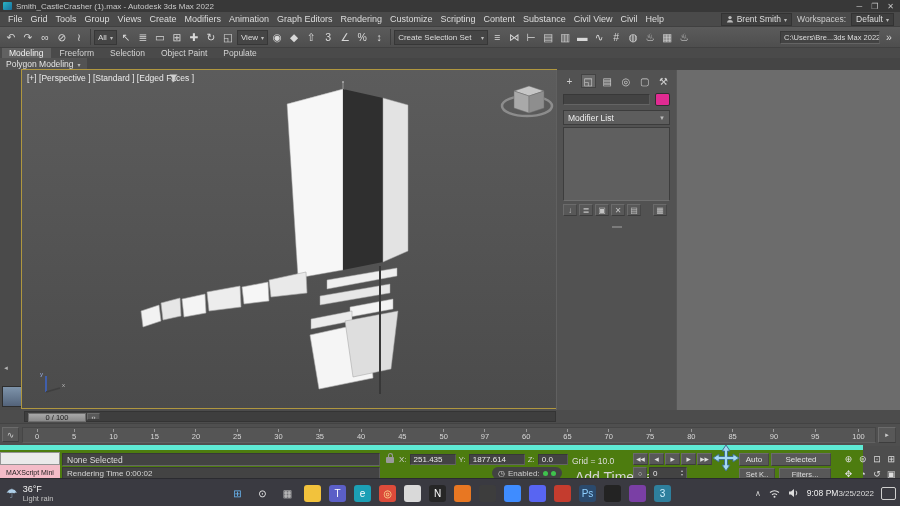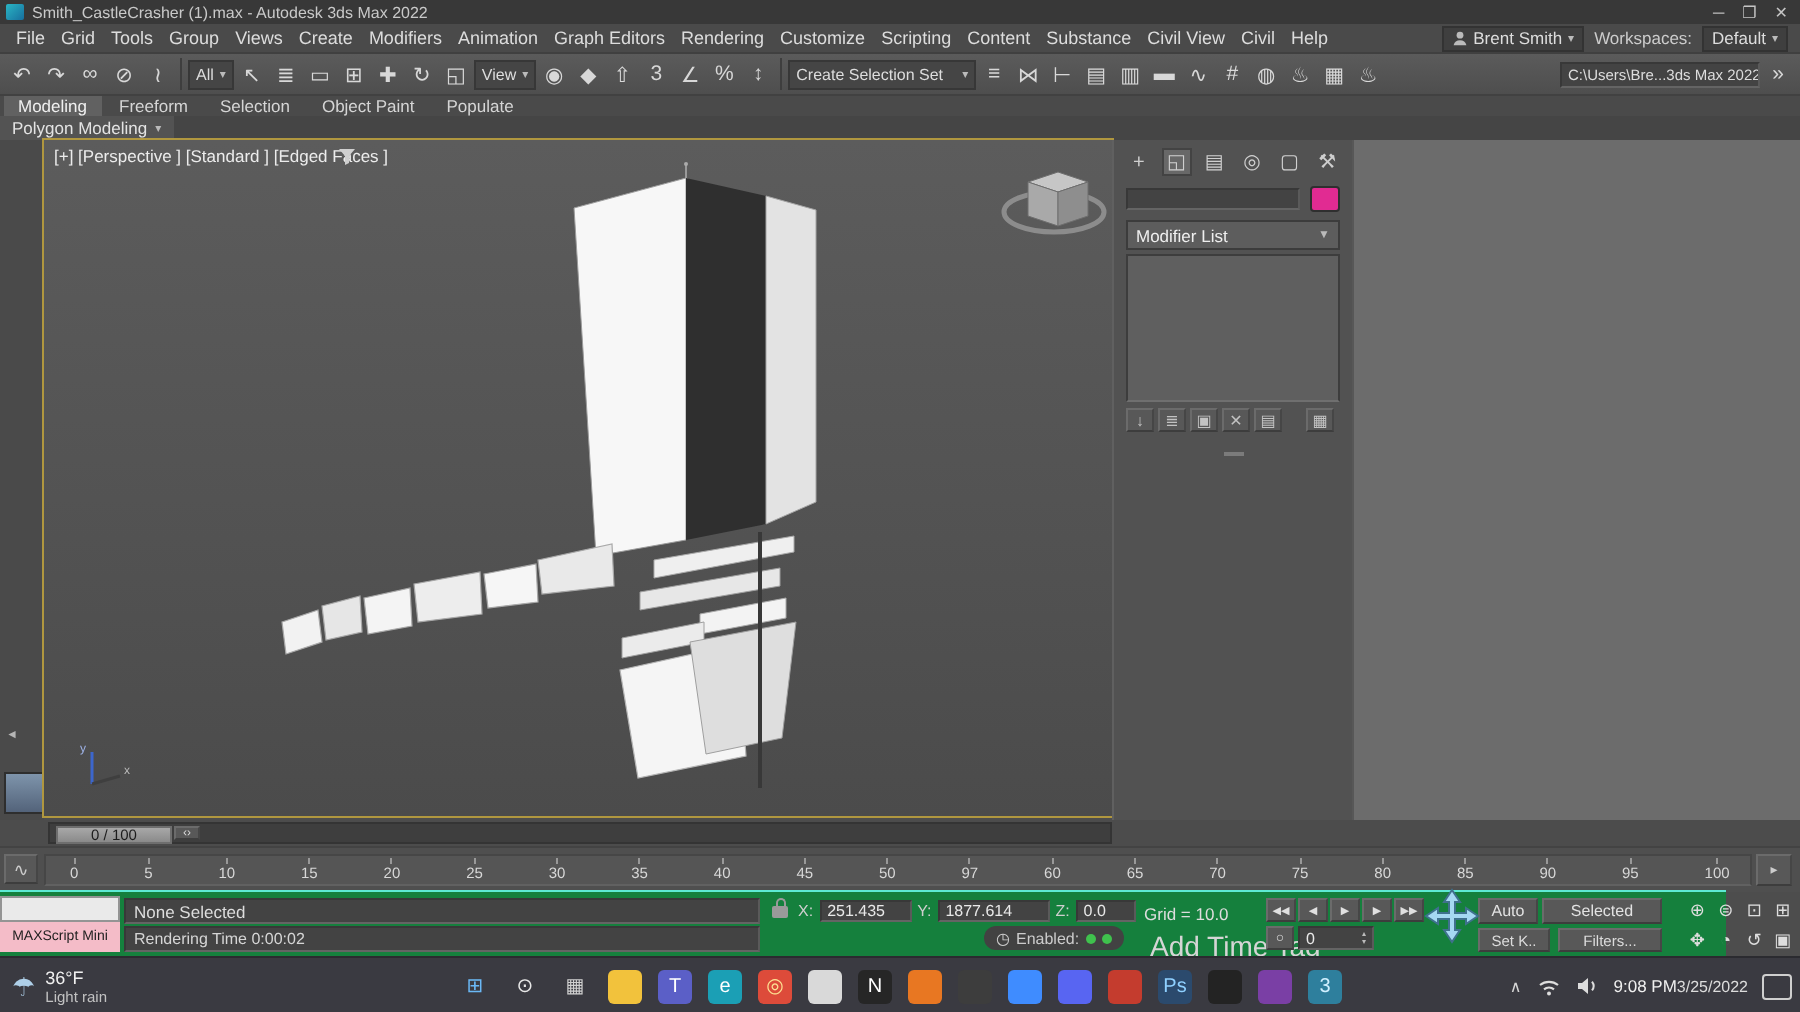--- a/index.html
+++ b/index.html
@@ -71,21 +71,21 @@
 
   
   .ruler{left:0;top:423px;width:900px;height:22px;background:#4f4f4f;border-top:1px solid #434343}
   .mini-curve{left:2px;top:3px;width:17px;height:15px;display:flex;align-items:center;justify-content:center;font-size:9px;color:#ccc}
   .ruler-band{left:22px;top:3px;width:854px;height:16px;background:#555;border:1px solid #464646;border-bottom-color:#616161;box-sizing:border-box;display:flex;justify-content:space-between;align-items:flex-end;padding:0 10px 1px 12px}
   .tickcell{display:flex;flex-direction:column;align-items:center;font-size:7.5px;color:#d8d8d8;line-height:8px}
   .tickmark{width:1px;height:3px;background:#999;margin-bottom:1px}
   .ruler-end{left:878px;top:3px;width:18px;height:16px;display:flex;align-items:center;justify-content:center;font-size:7px;color:#ccc}
 
   
-  .statusbar{left:0;top:445px;width:863px;height:33px;background:#15803d;border-top:1px solid #5eead4}
+  .statusbar{left:0;top:445px;width:863px;height:33px;background:#4d7c0f;border-top:5px solid #5eead4}
   .msx-white{left:0;top:2px;width:60px;height:13px;background:#eaeaea;border:1px solid #949494;box-sizing:border-box}
   .msx-pink{left:0;top:15px;width:60px;height:15px;background:#f4bcc8;color:#1d1d1d;font-size:7px;display:flex;align-items:center;justify-content:center}
   .prompt1{left:62px;top:3px;width:318px;height:13px;font-size:8.5px;color:#ddd;display:flex;align-items:center;padding:0 4px}
   .prompt2{left:62px;top:17px;width:318px;height:13px;font-size:8px;color:#d5d5d5;display:flex;align-items:center;padding:0 4px}
   .lockwrap{left:386px;top:7px}
   .lockbody{width:8px;height:6px;background:#9a9a9a;border-radius:1px;position:relative}
   .lockbody:before{content:"";position:absolute;left:1.5px;top:-4px;width:3px;height:3.5px;border:1px solid #9a9a9a;border-bottom:none;border-radius:2.5px 2.5px 0 0}
   .xyz{left:399px;top:4px;display:flex;align-items:center;gap:3px;font-size:8px;color:#cfcfcf}
   .xyz .val{height:11px;display:flex;align-items:center;padding:0 3px;color:#e8e8e8}
   .grid-label{left:572px;top:6px;font-size:8.5px;color:#ddd}

